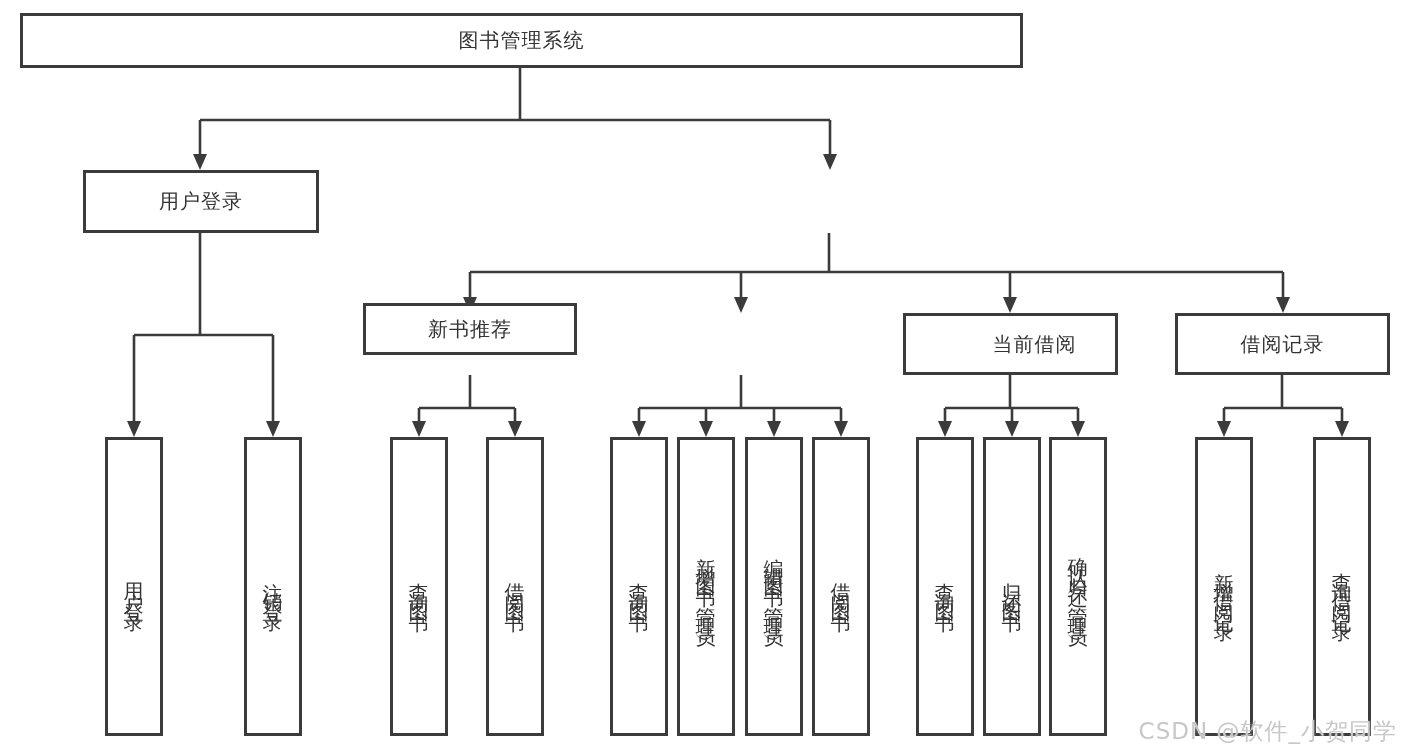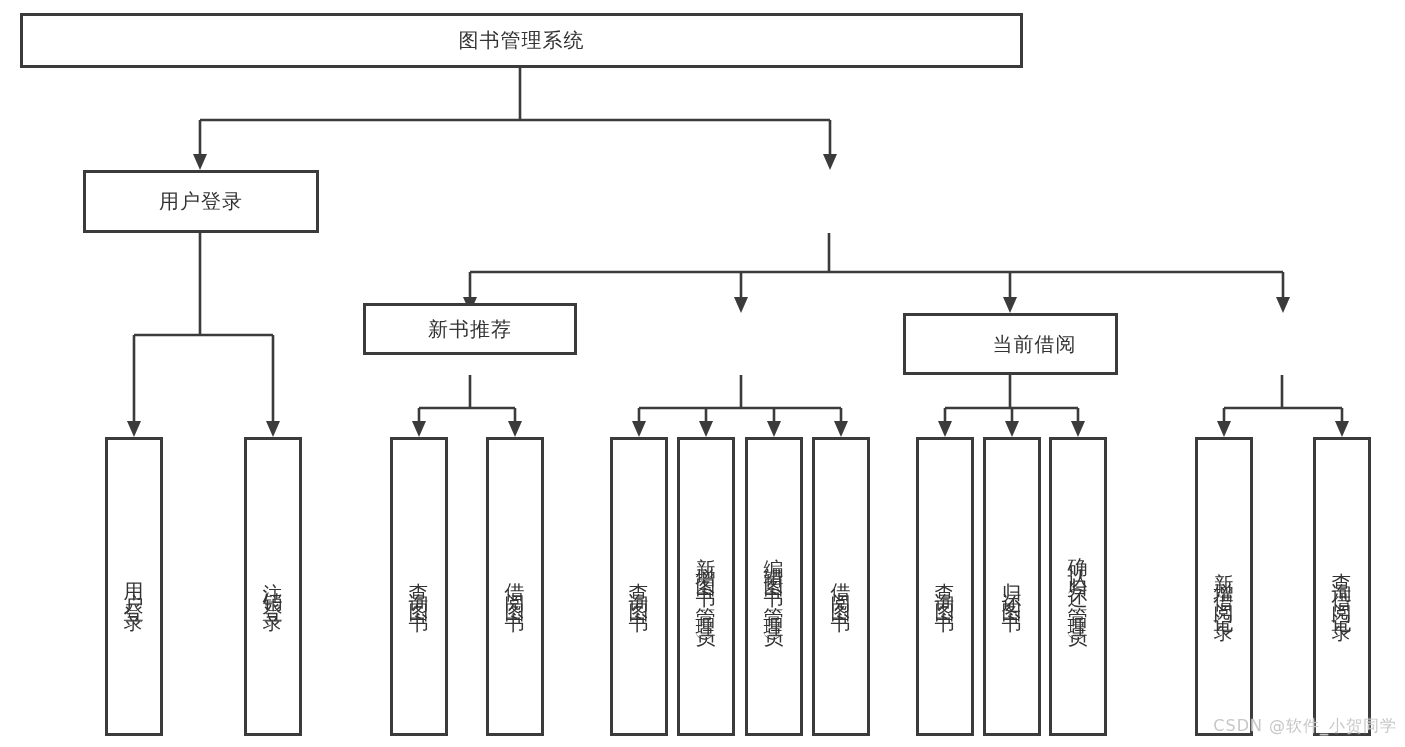--- a/index.html
+++ b/index.html
@@ -51,22 +51,22 @@
     stroke-width: 2.6;
     fill: none;
   }
   #connectors polygon {
     fill: #3b3b3b;
     stroke: none;
   }
   .watermark {
     position: absolute;
     right: 8px;
-    bottom: 10px;
-    font-size: 16px;
+    bottom: 0;
+    font-size: 23px;
     color: #c7c7c7;
     text-shadow: 0 0 2px #ffffff;
     letter-spacing: 1px;
     white-space: nowrap;
   }
 </style>
 </head>
 <body>
 
 <div id="stage">
@@ -113,20 +113,21 @@
       <polygon points="1335,421 1349,421 1342,437"></polygon>
     </g>
   </svg>
 
   <div class="node h" style="left:20px; top:13px; width:1003px; height:55px;">图书管理系统</div>
 
   <div class="node h" style="left:83px; top:170px; width:236px; height:63px;">用户登录</div>
 
   <div class="node h" style="left:363px; top:303px; width:214px; height:52px;">新书推荐</div>
   <div class="node h" style="left:903px; top:313px; width:215px; height:62px;padding-left:48px;">当前借阅</div>
+  <div class="node h" style="left:1175px; top:313px; width:215px; height:62px;">借阅记录</div>
 
   <div class="node v" style="left:105px; top:437px; width:58px; height:299px;">用户登录</div>
   <div class="node v" style="left:244px; top:437px; width:58px; height:299px;">注销登录</div>
 
   <div class="node v" style="left:390px; top:437px; width:58px; height:299px;">查询图书</div>
   <div class="node v" style="left:486px; top:437px; width:58px; height:299px;">借阅图书</div>
 
   <div class="node v" style="left:610px; top:437px; width:58px; height:299px;">查询图书</div>
   <div class="node v" style="left:677px; top:437px; width:58px; height:299px;">新增图书（管理员）</div>
   <div class="node v" style="left:745px; top:437px; width:58px; height:299px;">编辑图书（管理员）</div>

